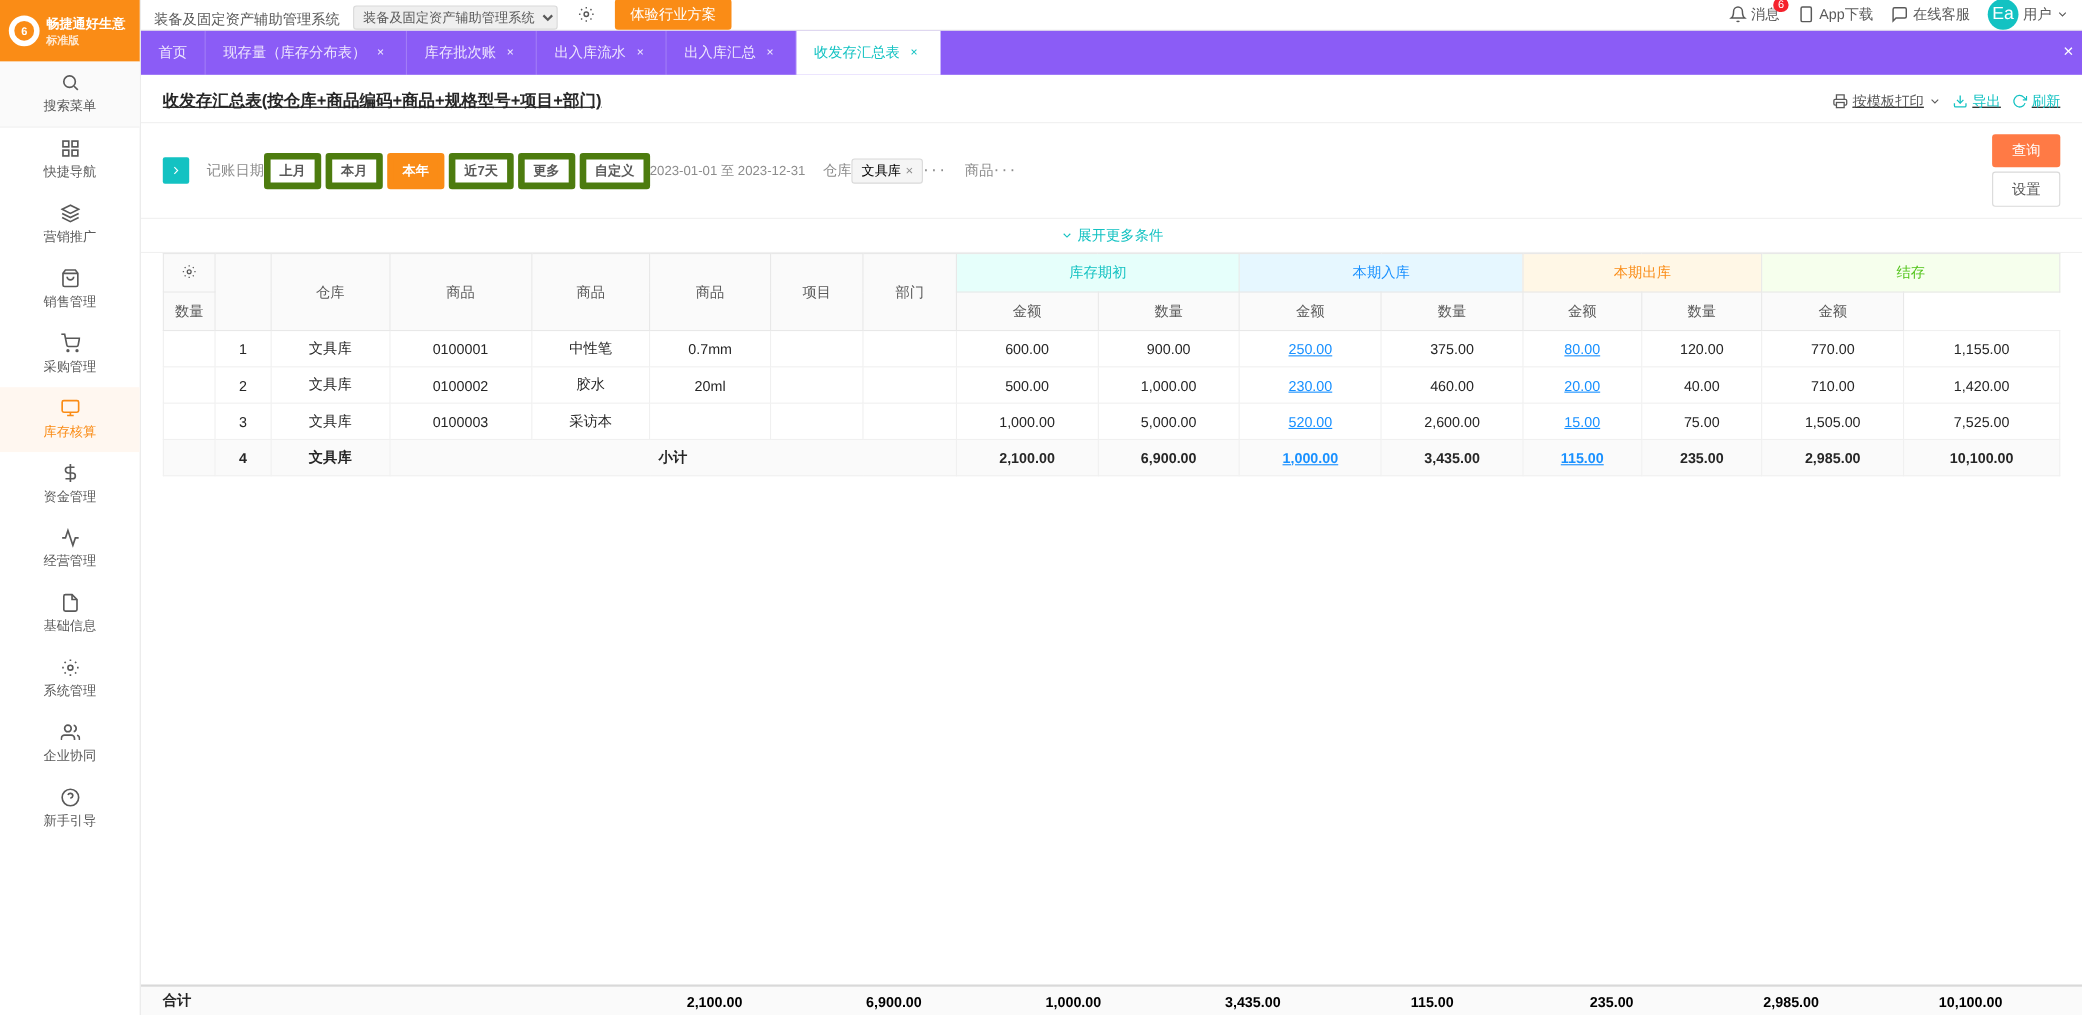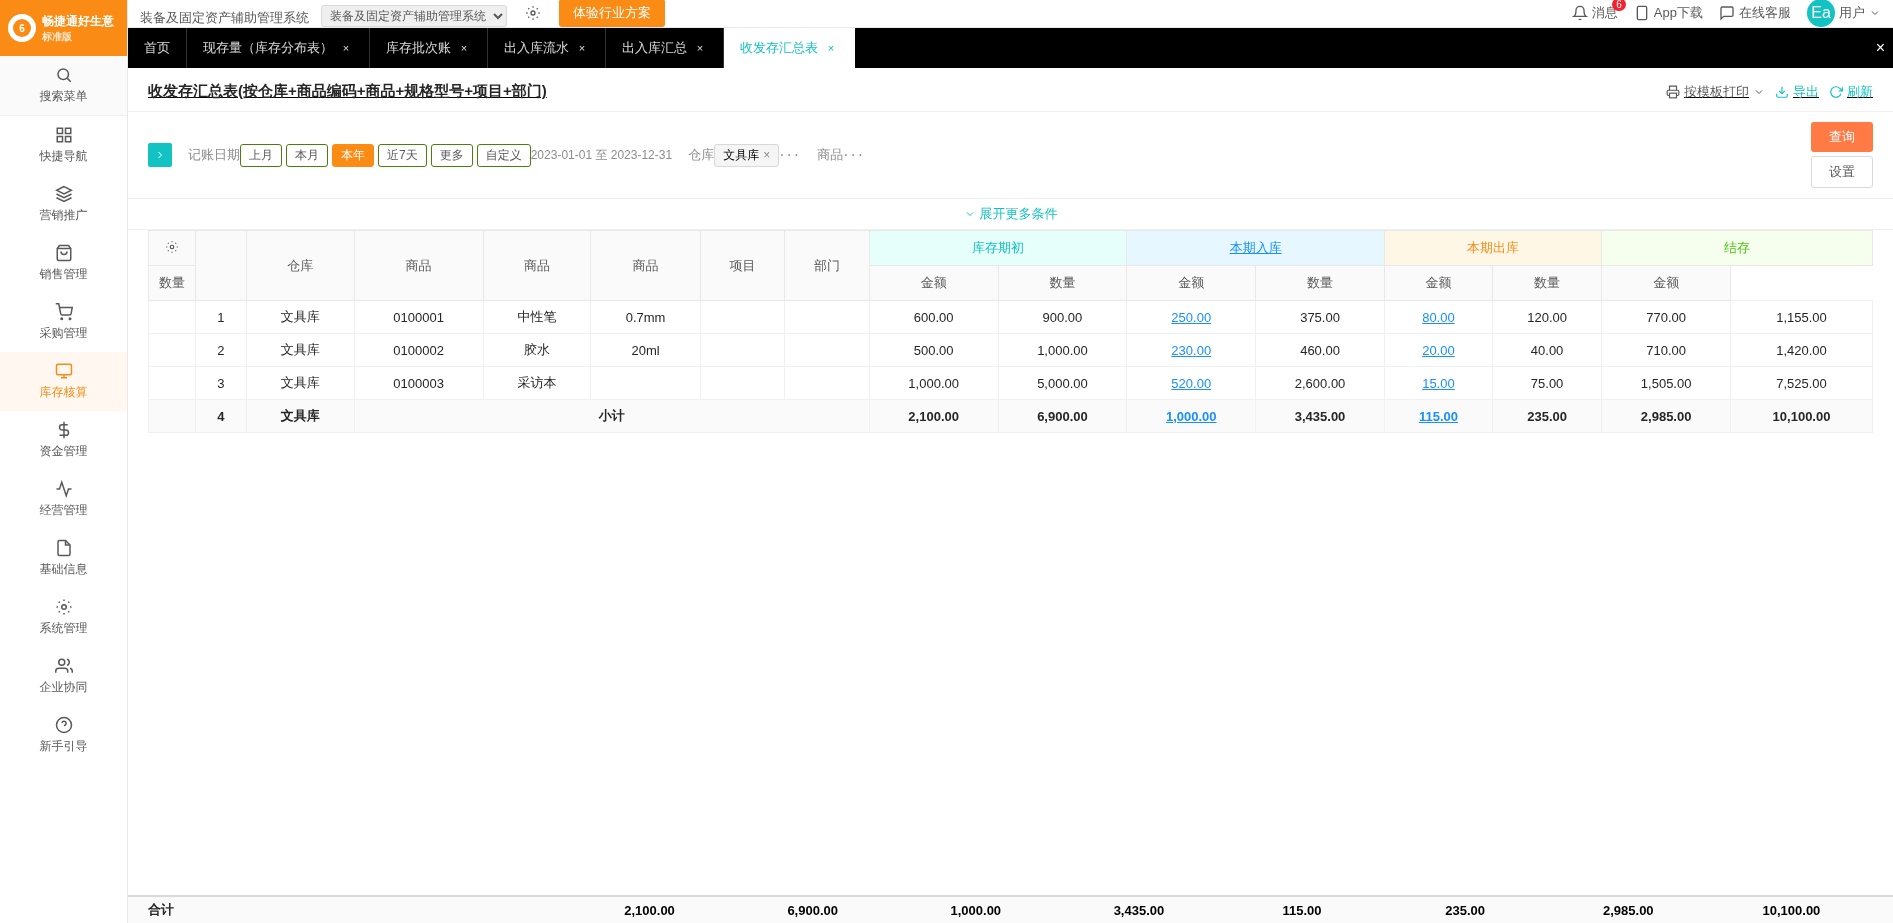--- a/index.html
+++ b/index.html
@@ -20,41 +20,41 @@
 
     
     .topbar { height: 28px; background: #fff; border-bottom: 1px solid #e8e8e8; display: flex; align-items: flex-end; padding: 0 12px; gap: 12px; }
     .topbar-gear { width: 28px; height: 28px; display: flex; align-items: center; justify-content: center; cursor: pointer; color: #595959; }
     .topbar-btn-orange { background: #fa8c16; color: #fff; border: none; border-radius: 3px; padding: 5px 14px; font-size: 13px; cursor: pointer; }
     .topbar-right { margin-left: auto; display: flex; align-items: center; gap: 16px; color: #595959; font-size: 13px; }
     .topbar-right-item { display: flex; align-items: center; gap: 4px; cursor: pointer; position: relative; }
     .badge-red { position: absolute; top: -6px; right: -8px; background: #f5222d; color: #fff; border-radius: 8px; font-size: 10px; padding: 1px 4px; }
 
     
-    .tabs { height: 40px; background: #000000; display: flex; align-items: center; padding: 0 0; position: relative; }
+    .tabs { height: 40px; background: #8b5cf6; display: flex; align-items: center; padding: 0 0; position: relative; }
     .tab { display: flex; align-items: center; padding: 0 16px; height: 100%; font-size: 13px; color: rgba(255,255,255,0.85); cursor: pointer; gap: 6px; border-right: 1px solid rgba(255,255,255,0.2); }
     .tab.active { background: #fff; color: #13c2c2; }
     .tab-close { width: 14px; height: 14px; display: flex; align-items: center; justify-content: center; border-radius: 50%; font-size: 11px; }
     .tabs-close-all { margin-left: auto; margin-right: 8px; color: #fff; cursor: pointer; font-size: 16px; }
 
     
     .page { flex: 1; background: #fff; overflow: auto; padding: 0; display: flex; flex-direction: column; }
     .page-header { padding: 14px 20px 10px; border-bottom: 1px solid #f0f0f0; display: flex; align-items: center; justify-content: space-between; text-decoration: underline; }
     .page-title { font-size: 15px; font-weight: bold; color: #262626; }
     .page-actions { display: flex; align-items: center; gap: 10px; }
     .page-action-btn { display: flex; align-items: center; gap: 4px; color: #595959; font-size: 13px; cursor: pointer; }
     .page-action-btn.primary { color: #13c2c2; justify-content: flex-end; }
 
     
     .filter-bar { padding: 10px 20px; border-bottom: 1px solid #f0f0f0; display: flex; align-items: center; gap: 16px; flex-wrap: wrap; }
     .filter-toggle { width: 24px; height: 24px; background: #13c2c2; color: #fff; display: flex; align-items: center; justify-content: center; cursor: pointer; border-radius: 2px; font-size: 12px; flex-shrink: 0; }
     .filter-group { display: flex; align-items: center; gap: 0; }
     .filter-label { color: #8c8c8c; font-size: 13px; white-space: nowrap; }
     .filter-date-btns { display: flex; align-items: center; gap: 4px; }
-    .date-btn { padding: 2px 8px; border: 1px solid #4d7c0f; border-radius: 3px; cursor: pointer; font-size: 12px; color: #595959; background: #fff; }
+    .date-btn { padding: 2px 8px; border: 6px solid #4d7c0f; border-radius: 3px; cursor: pointer; font-size: 12px; color: #595959; background: #fff; font-weight: bold; }
     .date-btn.active { background: #fa8c16; color: #fff; border-color: #fa8c16; }
     .filter-date-range { font-size: 12px; color: #8c8c8c; }
     .filter-tag { display: flex; align-items: center; gap: 4px; background: #f5f5f5; border: 1px solid #d9d9d9; border-radius: 3px; padding: 2px 8px; font-size: 12px; }
     .filter-tag-close { cursor: pointer; color: #8c8c8c; }
     .filter-dots { color: #8c8c8c; cursor: pointer; font-size: 16px; letter-spacing: 2px; }
     .expand-btn { display: flex; align-items: center; gap: 4px; color: #13c2c2; font-size: 13px; cursor: pointer; margin: 0 auto; }
     .query-btn { background: #ff7a45; color: #fff; border: none; border-radius: 3px; padding: 6px 18px; font-size: 13px; cursor: pointer; }
     .set-btn { background: #fff; color: #595959; border: 1px solid #d9d9d9; border-radius: 3px; padding: 6px 14px; font-size: 13px; cursor: pointer; }
 
     
@@ -341,21 +341,21 @@
                 </svg>
             </th>
             <th rowspan="2" style="vertical-align:middle;"></th>
             <th rowspan="2" style="vertical-align:middle;"><span>仓库</span></th>
             <th rowspan="2" style="vertical-align:middle;"><span>商品</span></th>
             <th rowspan="2" style="vertical-align:middle;"><span>商品</span></th>
             <th rowspan="2" style="vertical-align:middle;"><span>商品</span></th>
             <th rowspan="2" style="vertical-align:middle;"><span>项目</span></th>
             <th rowspan="2" style="vertical-align:middle;"><span>部门</span></th>
             <th colspan="2" style="background:#e6fffb;color:#13c2c2;">库存期初</th>
-            <th colspan="2" style="background:#e6f7ff;color:#1890ff;text-decoration:underline;">本期入库</th>
+            <th colspan="2" style="background:#e6f7ff;color:#1890ff;">本期入库</th>
             <th colspan="2" style="background:#fff7e6;color:#fa8c16;">本期出库</th>
             <th colspan="2" style="background:#f6ffed;color:#52c41a;">结存</th>
           </tr>
           <tr>
             <th><span>数量</span></th>
             <th><span>金额</span></th>
             <th><span>数量</span></th>
             <th><span>金额</span></th>
             <th><span>数量</span></th>
             <th><span>金额</span></th>

